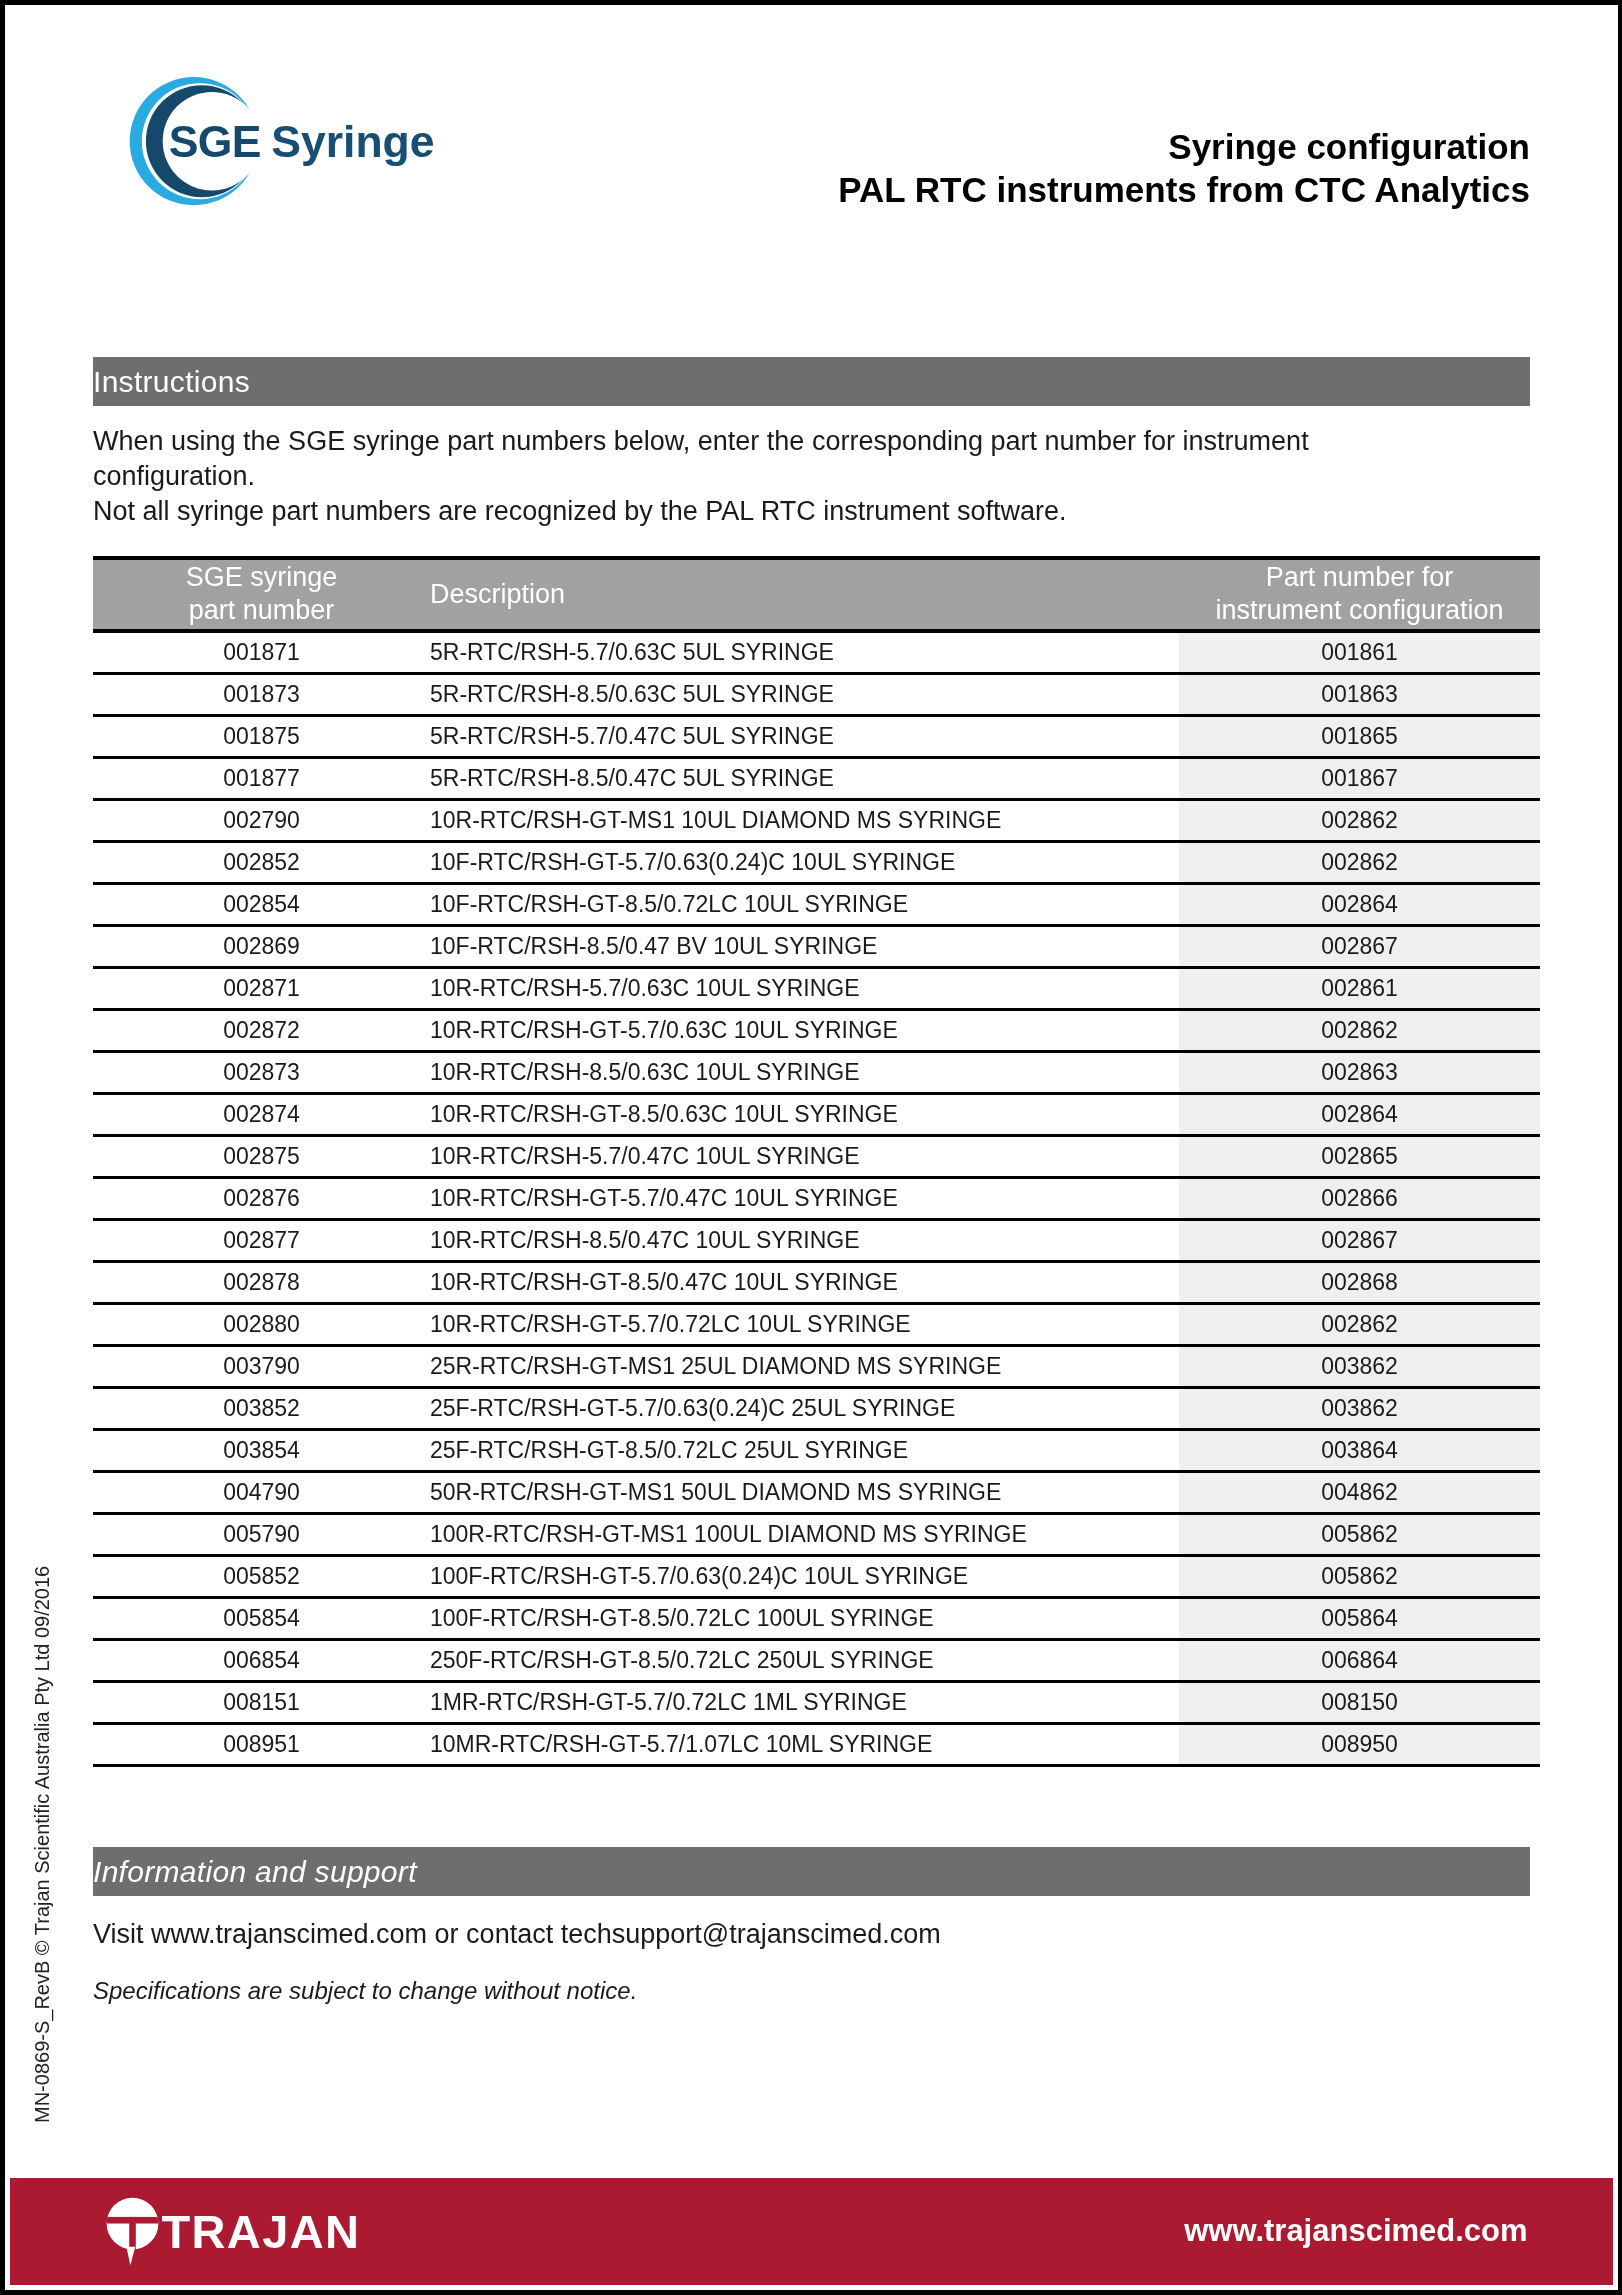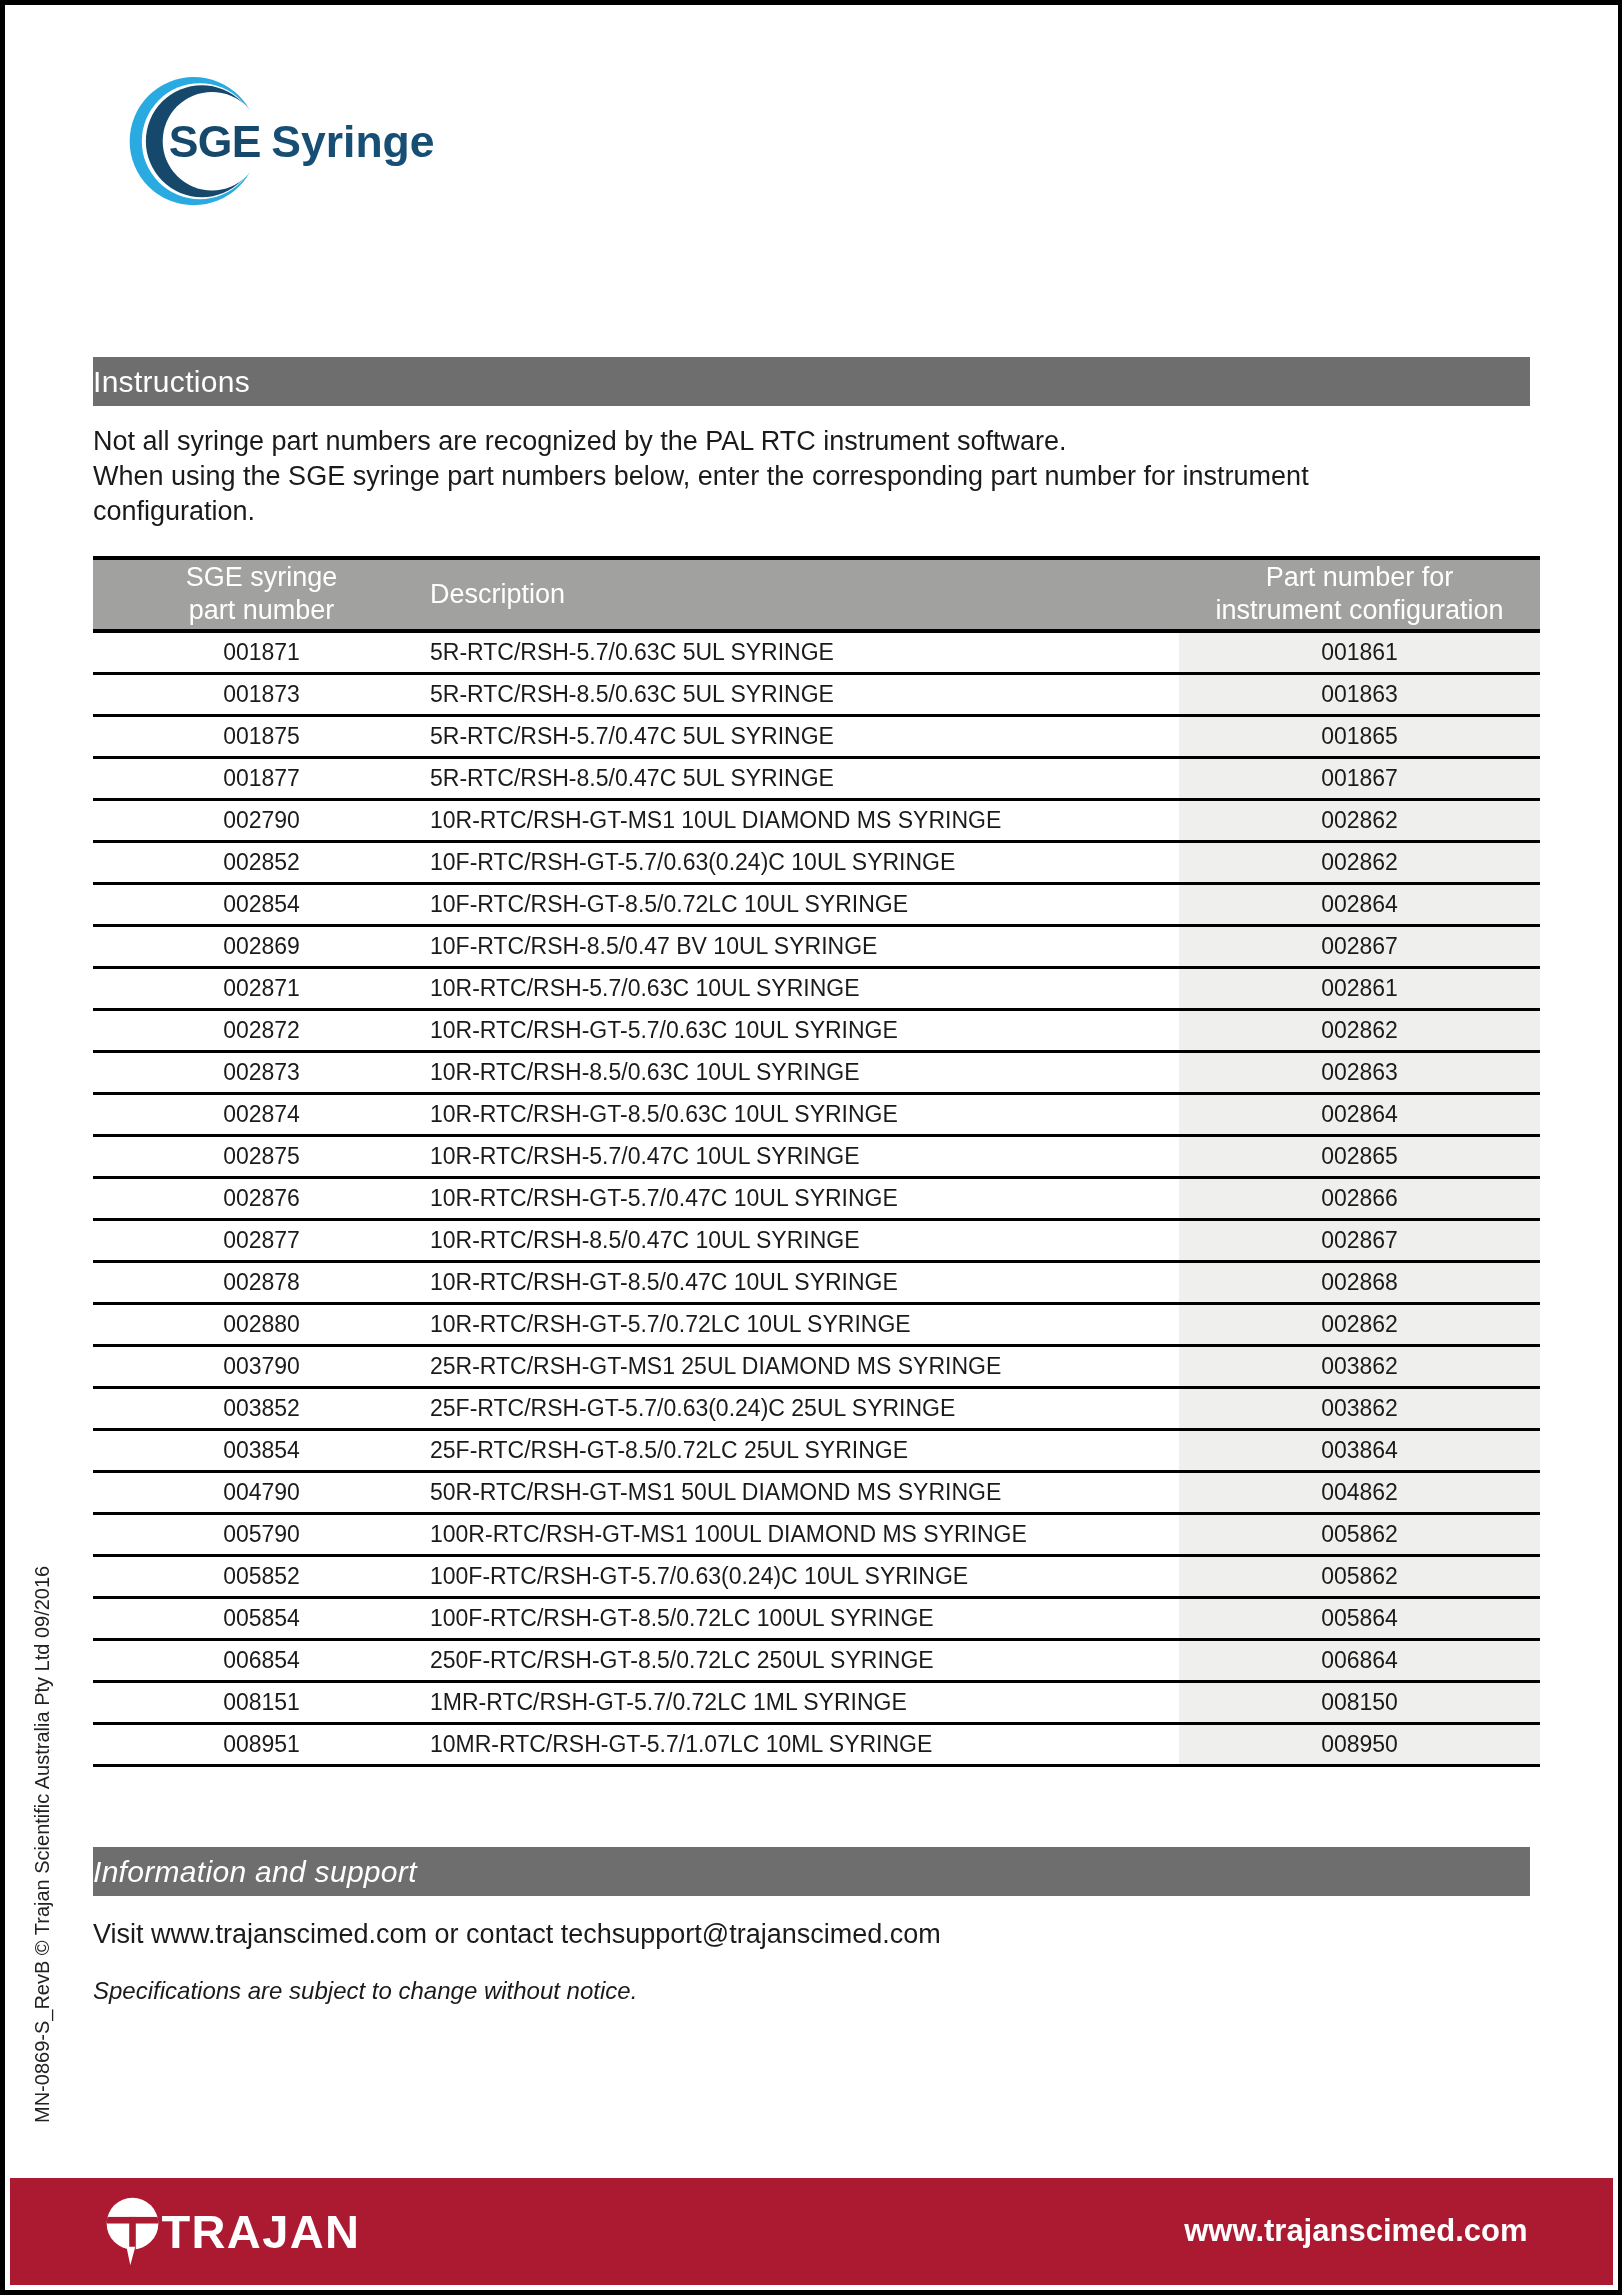--- a/index.html
+++ b/index.html
@@ -131,26 +131,30 @@
   <div class="logo-wrap">
     <svg width="406" height="145" viewBox="0 0 600 215">
       <circle cx="95" cy="107" r="95" fill="#29ABE2"></circle>
       <circle cx="104" cy="107" r="86" fill="#ffffff"></circle>
       <circle cx="107" cy="107" r="83" fill="#16486B"></circle>
       <circle cx="122" cy="107" r="73" fill="#ffffff"></circle>
       <text x="58" y="130" font-family="Liberation Sans, sans-serif" font-size="66" font-weight="bold" fill="#16486B" letter-spacing="-1">SGE</text>
       <text x="210" y="131" font-family="Liberation Sans, sans-serif" font-size="66" font-weight="bold" fill="#174E74">Syringe</text>
     </svg>
   </div>
+  <div class="doc-title">
+    <div>Syringe configuration</div>
+    <div>PAL RTC instruments from CTC Analytics</div>
+  </div>
 </div>
 
 <div class="banner banner-instructions">Instructions</div>
 <div class="intro">
+  <div>When using the SGE syringe part numbers below, enter the corresponding part number for instrument configuration.</div>
   <div>Not all syringe part numbers are recognized by the PAL RTC instrument software.</div>
-  <div>When using the SGE syringe part numbers below, enter the corresponding part number for instrument configuration.</div>
 </div>
 
 <table class="parts">
   <thead>
     <tr>
       <th class="c0">SGE syringe
 part number</th>
       <th class="c1">Description</th>
       <th class="c2">Part number for
 instrument configuration</th>

